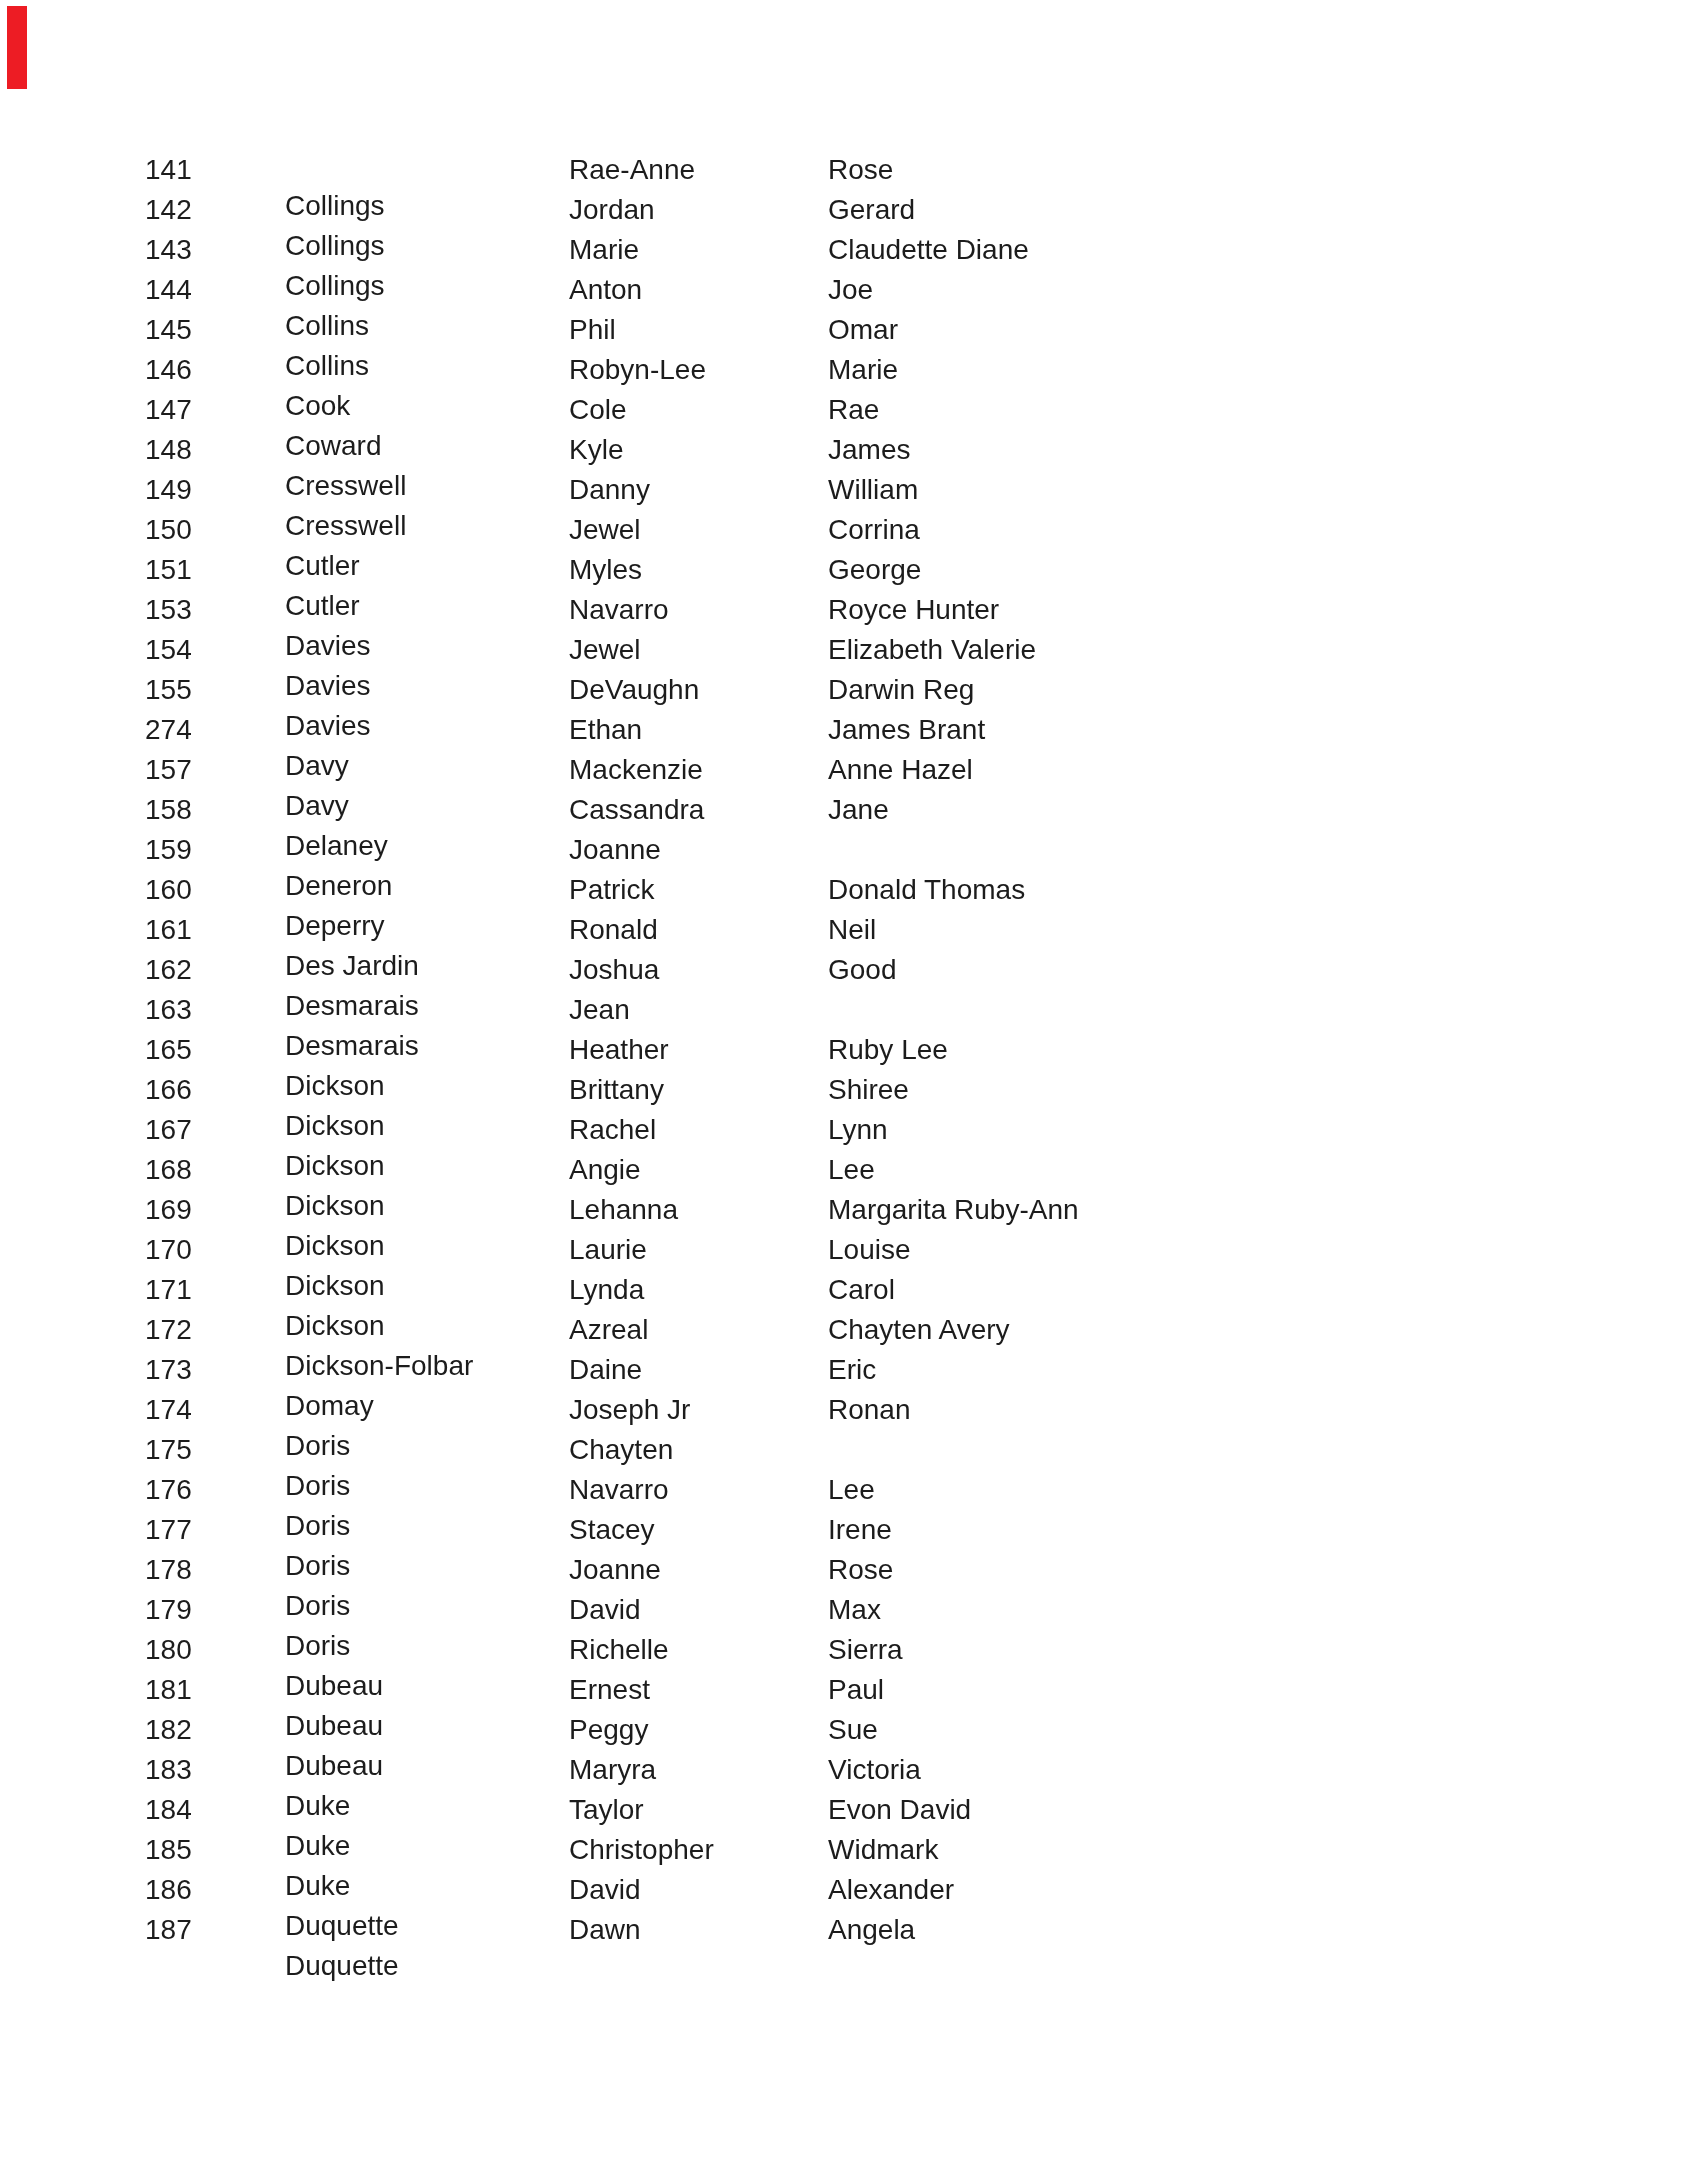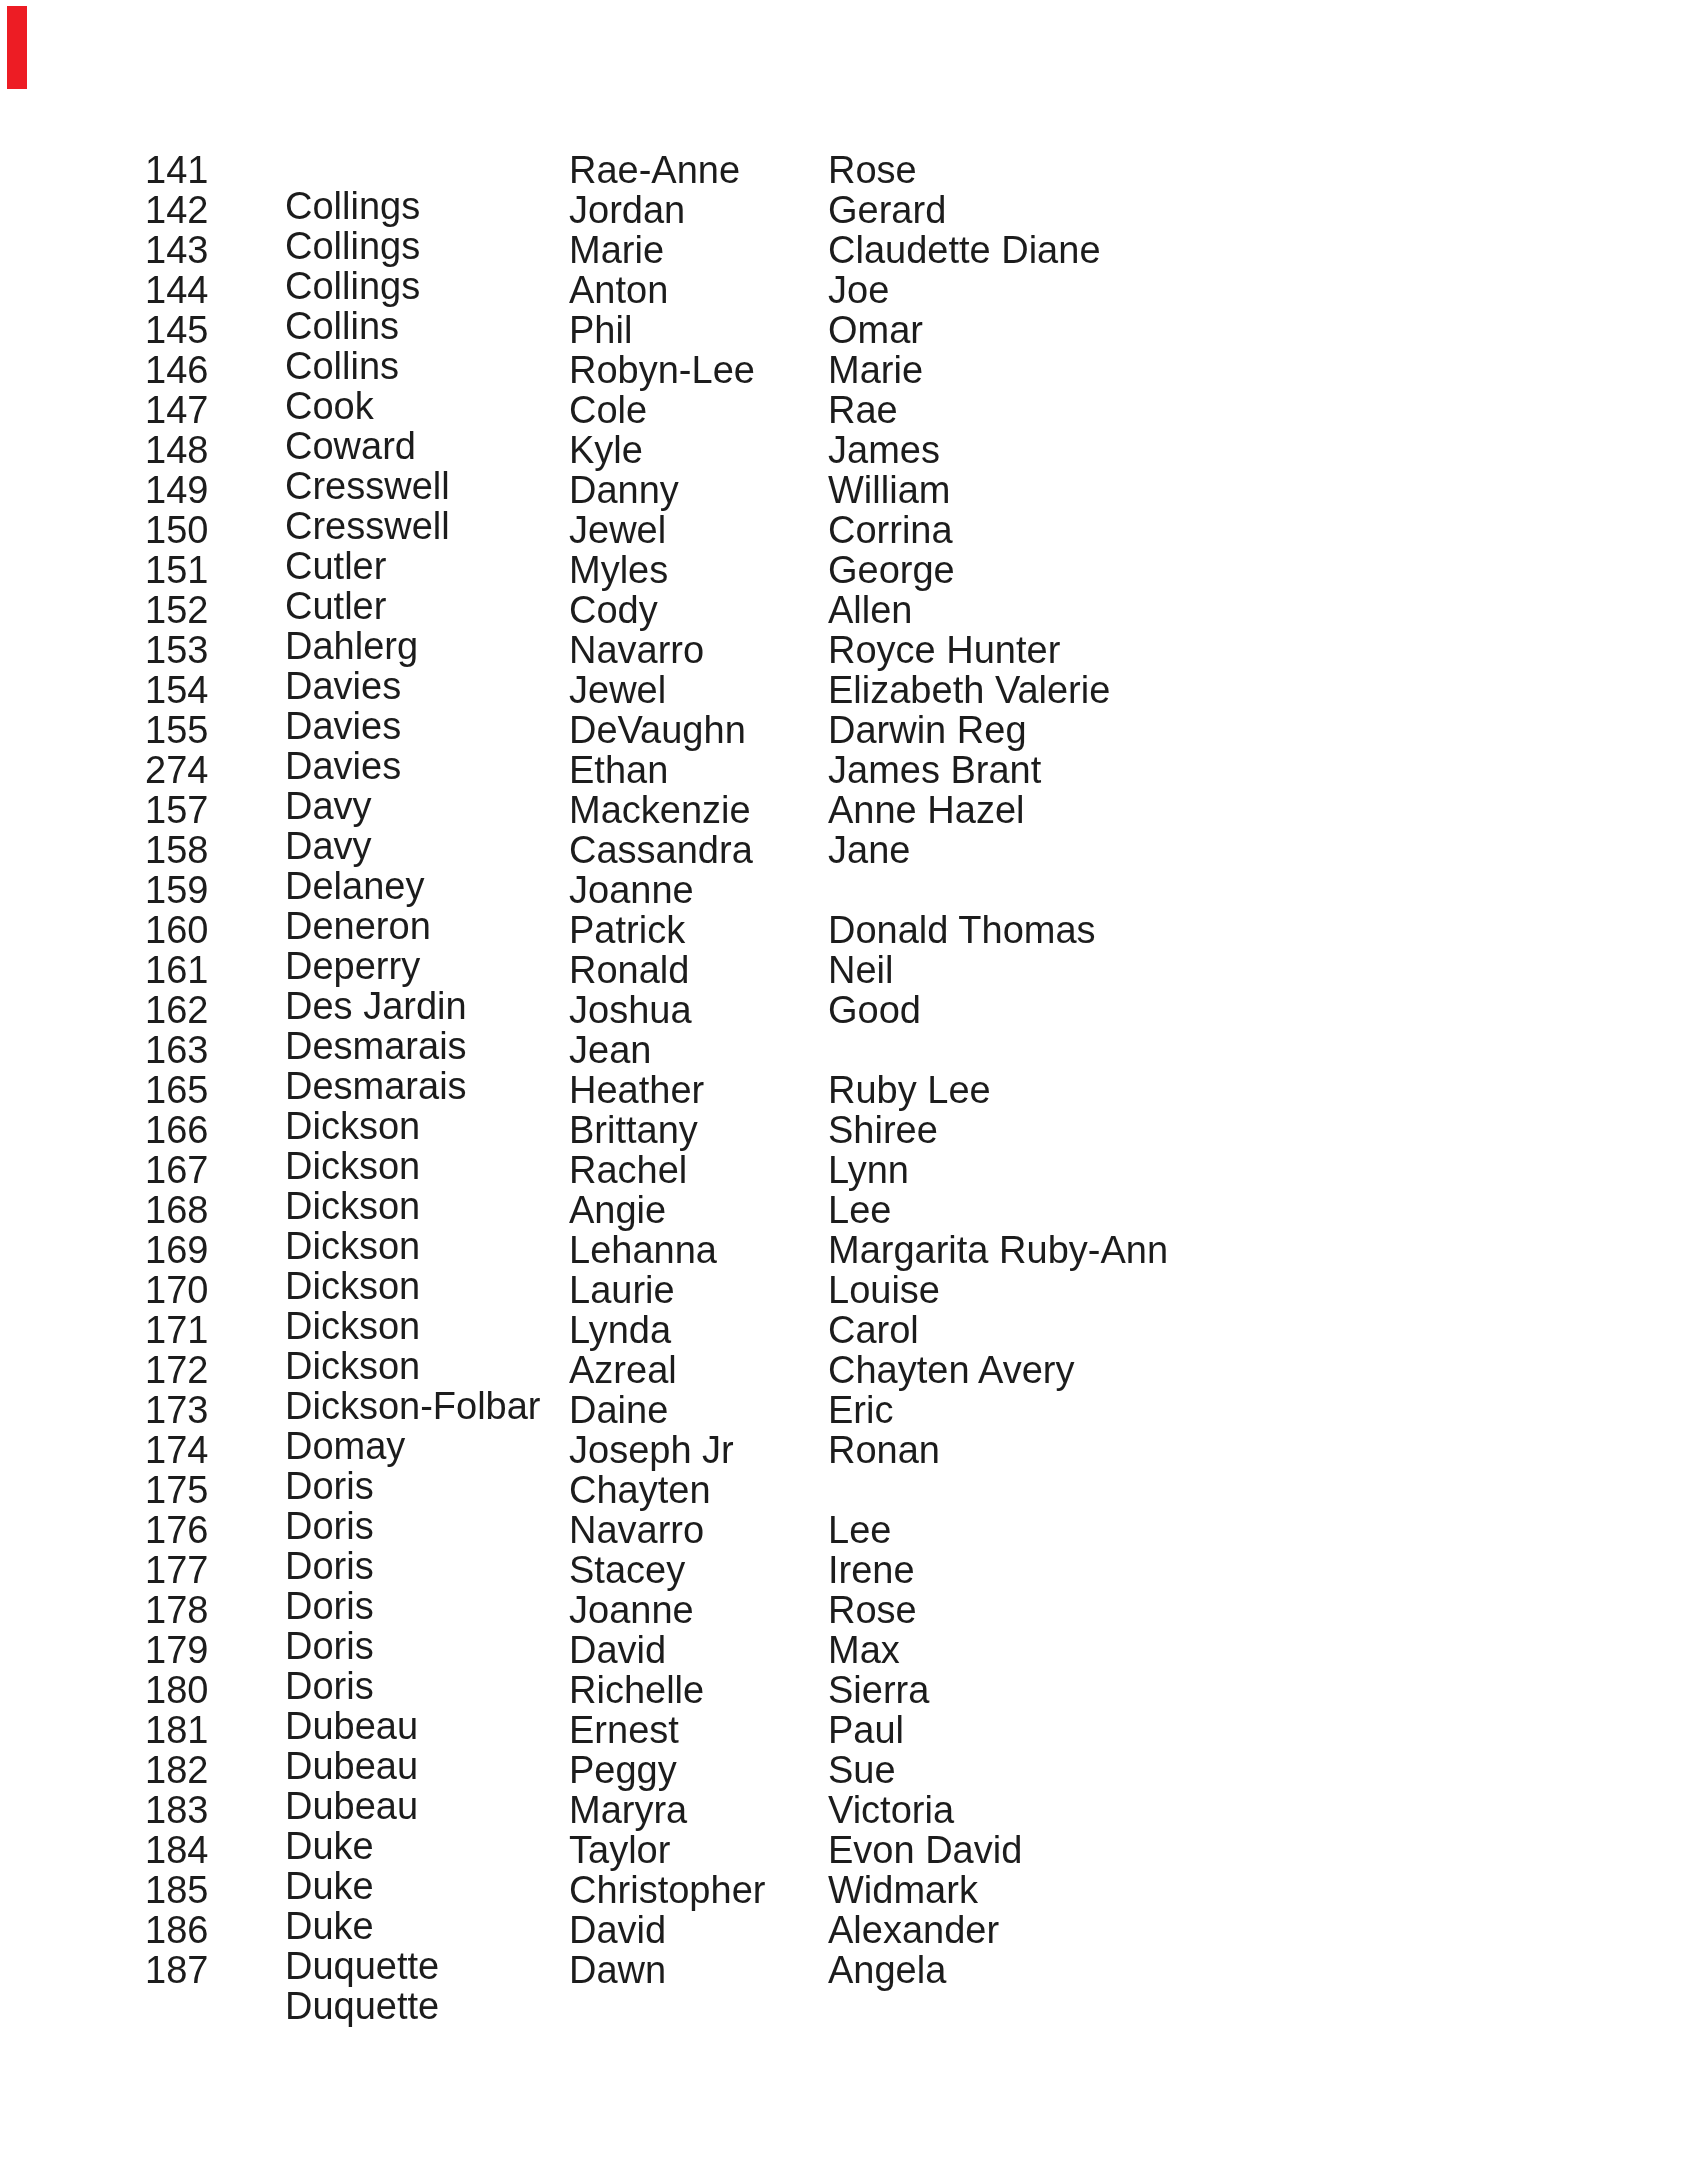--- a/index.html
+++ b/index.html
@@ -25,21 +25,21 @@
   }
   .name-list {
     position: absolute;
     top: 150px;
     left: 0;
     width: 100%;
   }
   .row {
     position: relative;
     height: 40px;
-    font-size: 38px;
+    font-size: 28px;
     line-height: 40px;
     white-space: nowrap;
   }
   .cell {
     position: absolute;
     top: 0;
   }
   .c0 { left: 145px; }
   .c1 { left: 285px; margin-top: 36px; }
   .c2 { left: 569px; }
@@ -121,26 +121,20 @@
     <span class="cell c3">Corrina</span>
   </div>
 
   <div class="row">
     <span class="cell c0">151</span>
     <span class="cell c1">Cutler</span>
     <span class="cell c2">Myles</span>
     <span class="cell c3">George</span>
   </div>
 
-  <div class="row">
-    <span class="cell c0">152</span>
-    <span class="cell c1">Dahlerg</span>
-    <span class="cell c2">Cody</span>
-    <span class="cell c3">Allen</span>
-  </div>
 
   <div class="row">
     <span class="cell c0">153</span>
     <span class="cell c1">Davies</span>
     <span class="cell c2">Navarro</span>
     <span class="cell c3">Royce Hunter</span>
   </div>
 
   <div class="row">
     <span class="cell c0">154</span>

